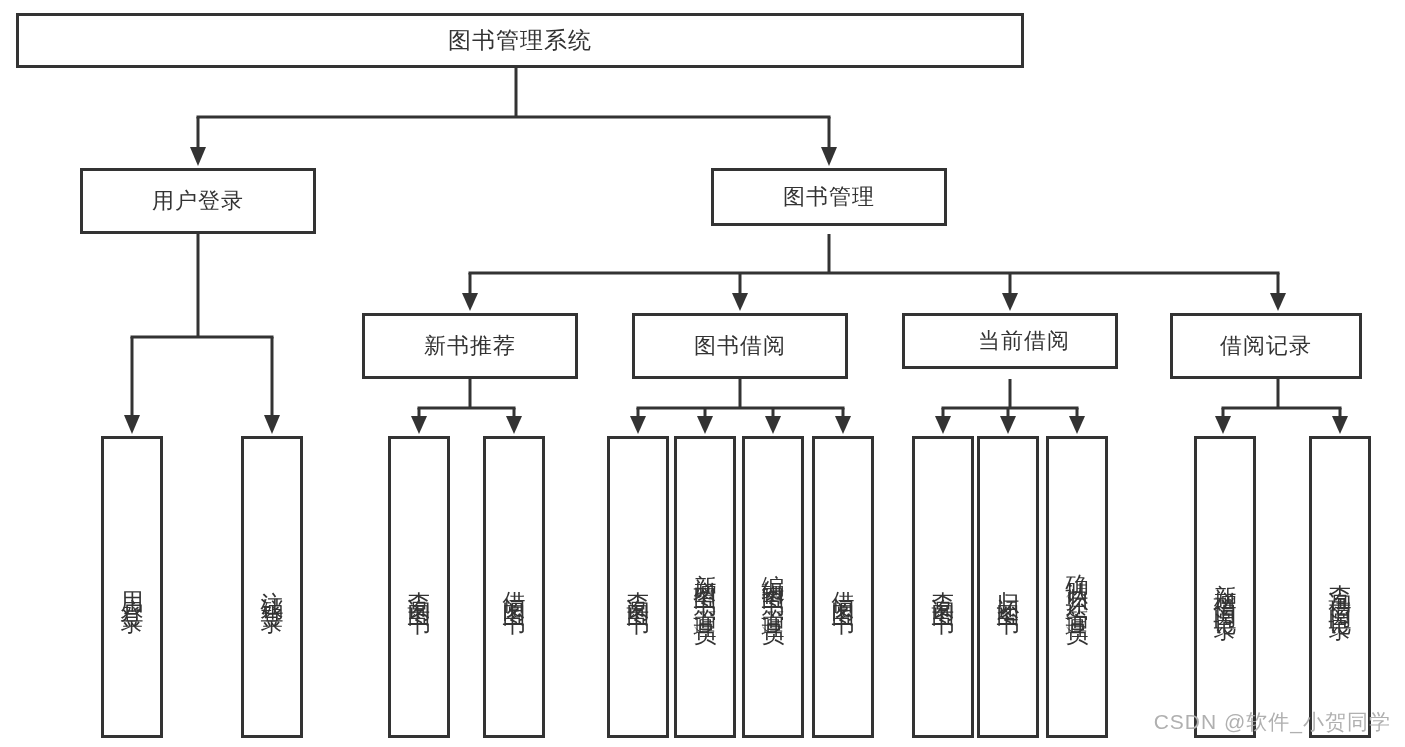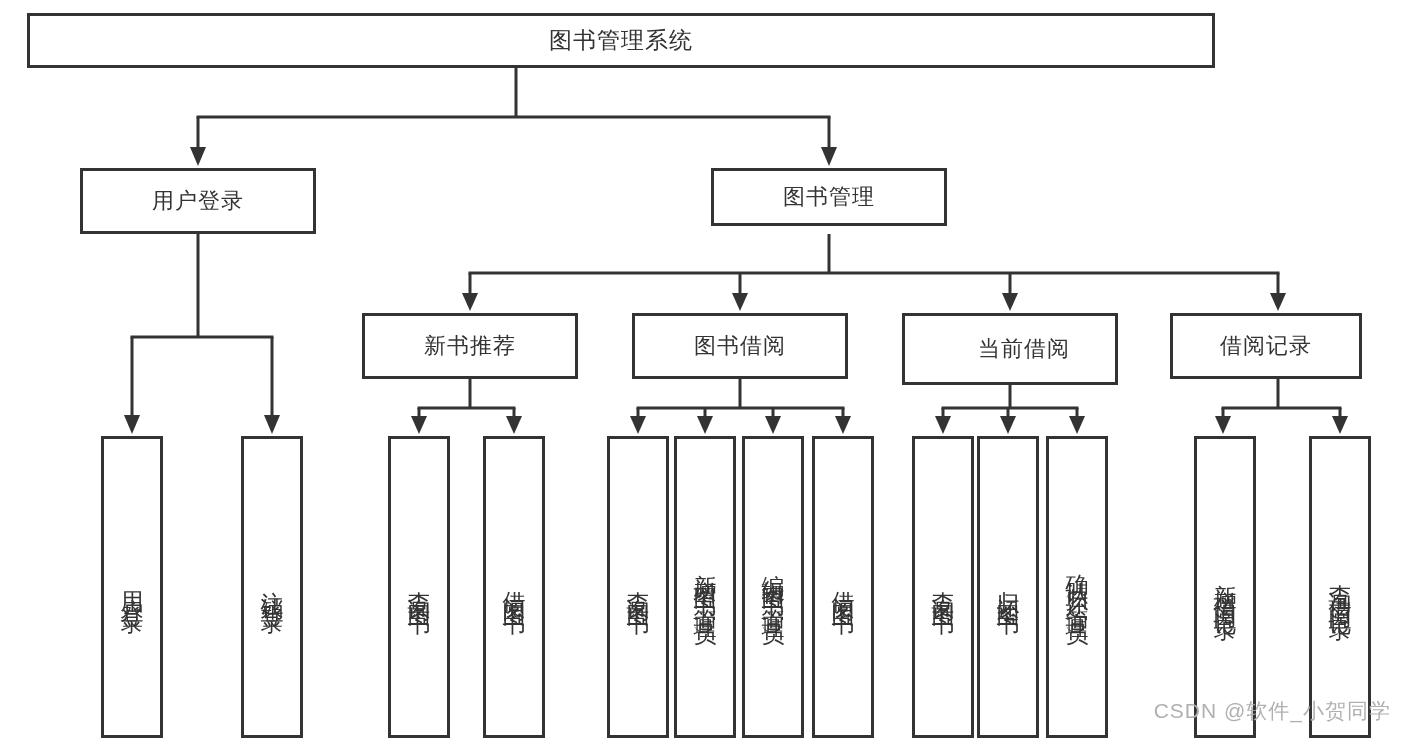--- a/index.html
+++ b/index.html
@@ -33,21 +33,21 @@
   .node.leaf span{
     writing-mode:vertical-rl;
     text-orientation:mixed;
     font-size:23px;
     letter-spacing:7px;
     line-height:1;
     white-space:nowrap;
   }
   .watermark{
     position:absolute;
-    right:14px;bottom:22px;
+    right:14px;bottom:11px;
     font-size:21px;
     color:var(--wm);
     letter-spacing:1px;
     z-index:3;
   }
 </style>
 </head>
 <body>
 
 <div class="stage">
@@ -107,38 +107,38 @@
     <polygon points="1069,416 1085,416 1077,434"></polygon>
 
     <line x1="1278" y1="379" x2="1278" y2="408"></line>
     <line x1="1221.5" y1="408" x2="1341.5" y2="408"></line>
     <line x1="1223" y1="408" x2="1223" y2="420"></line>
     <line x1="1340" y1="408" x2="1340" y2="420"></line>
     <polygon points="1215,416 1231,416 1223,434"></polygon>
     <polygon points="1332,416 1348,416 1340,434"></polygon>
   </svg>
 
-  <div class="node h title" style="left:27px;top:13px;width:1188px;height:55px;">
+  <div class="node h title" style="left:16px;top:13px;width:1008px;height:55px;">
     <span>图书管理系统</span>
   </div>
 
   <div class="node h" style="left:80px;top:168px;width:236px;height:66px;">
     <span>用户登录</span>
   </div>
   <div class="node h" style="left:711px;top:168px;width:236px;height:58px;">
     <span>图书管理</span>
   </div>
 
   <div class="node h" style="left:362px;top:313px;width:216px;height:66px;">
     <span>新书推荐</span>
   </div>
   <div class="node h" style="left:632px;top:313px;width:216px;height:66px;">
     <span>图书借阅</span>
   </div>
-  <div class="node h" style="left:902px;top:313px;width:216px;height:72px;padding-left:28px;">
+  <div class="node h" style="left:902px;top:313px;width:216px;height:56px;padding-left:28px;">
     <span>当前借阅</span>
   </div>
   <div class="node h" style="left:1170px;top:313px;width:192px;height:66px;">
     <span>借阅记录</span>
   </div>
 
   <div class="node leaf" style="left:101px;top:436px;width:62px;height:302px;">
     <span>用户登录</span>
   </div>
   <div class="node leaf" style="left:241px;top:436px;width:62px;height:302px;">

